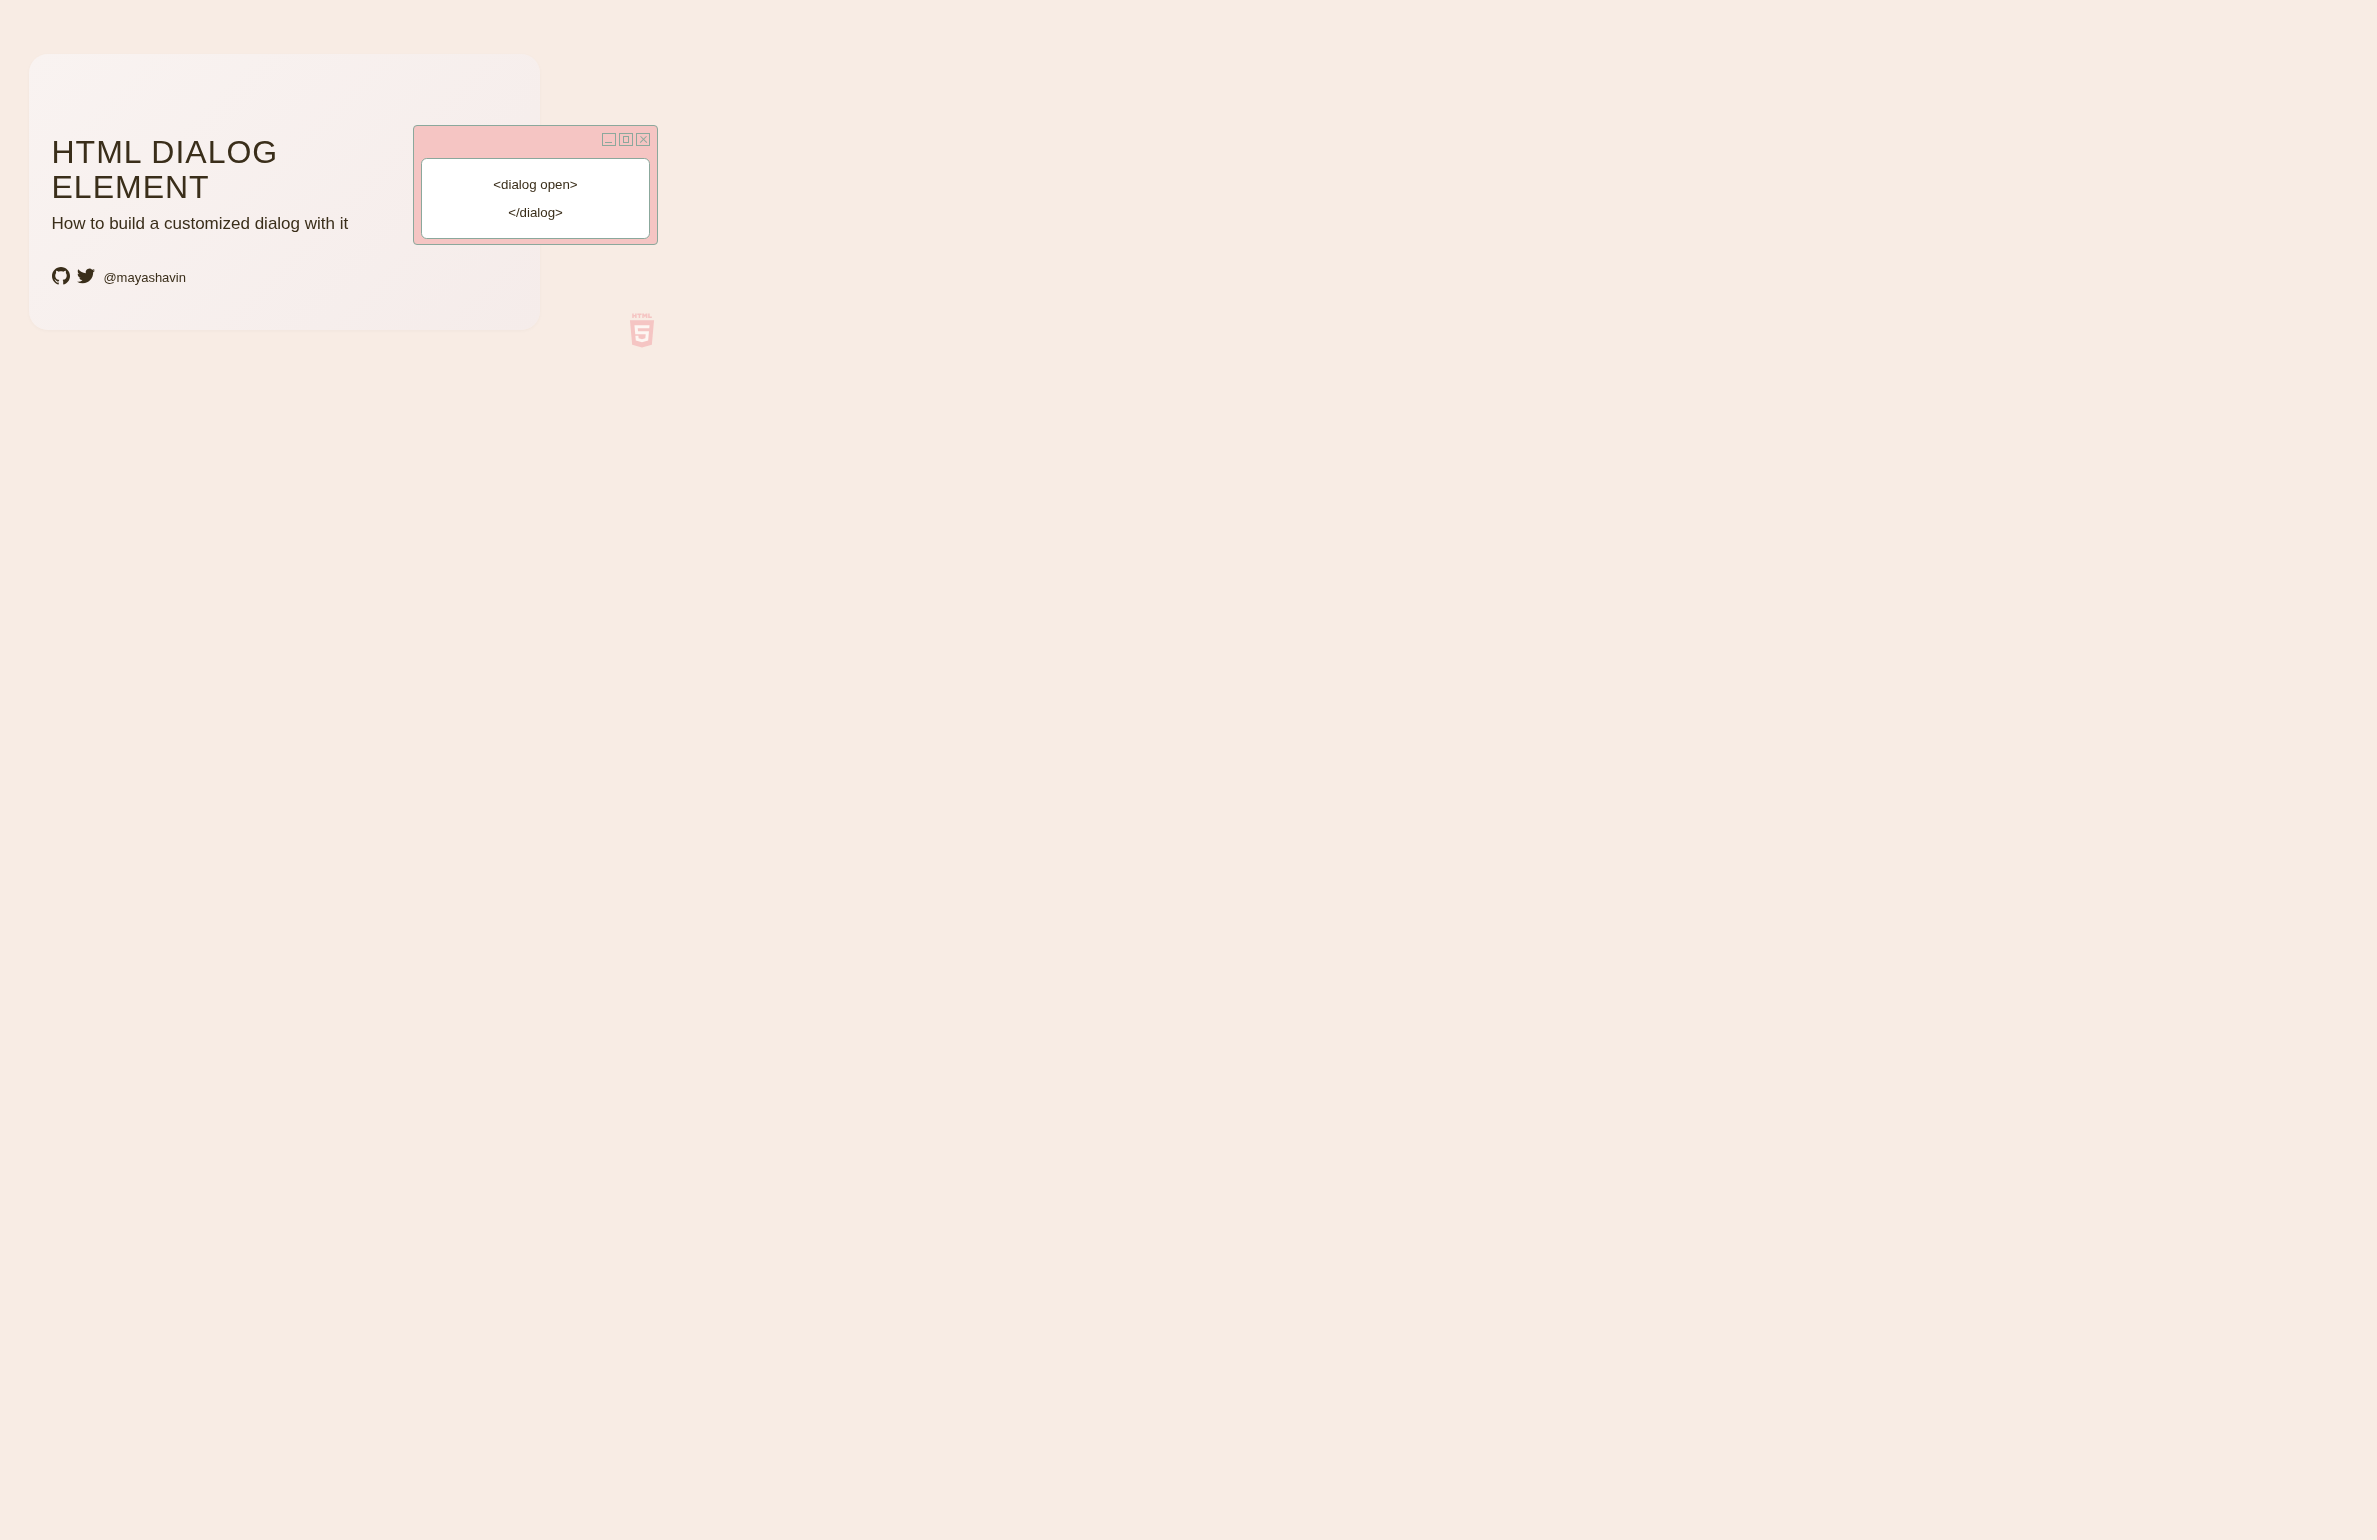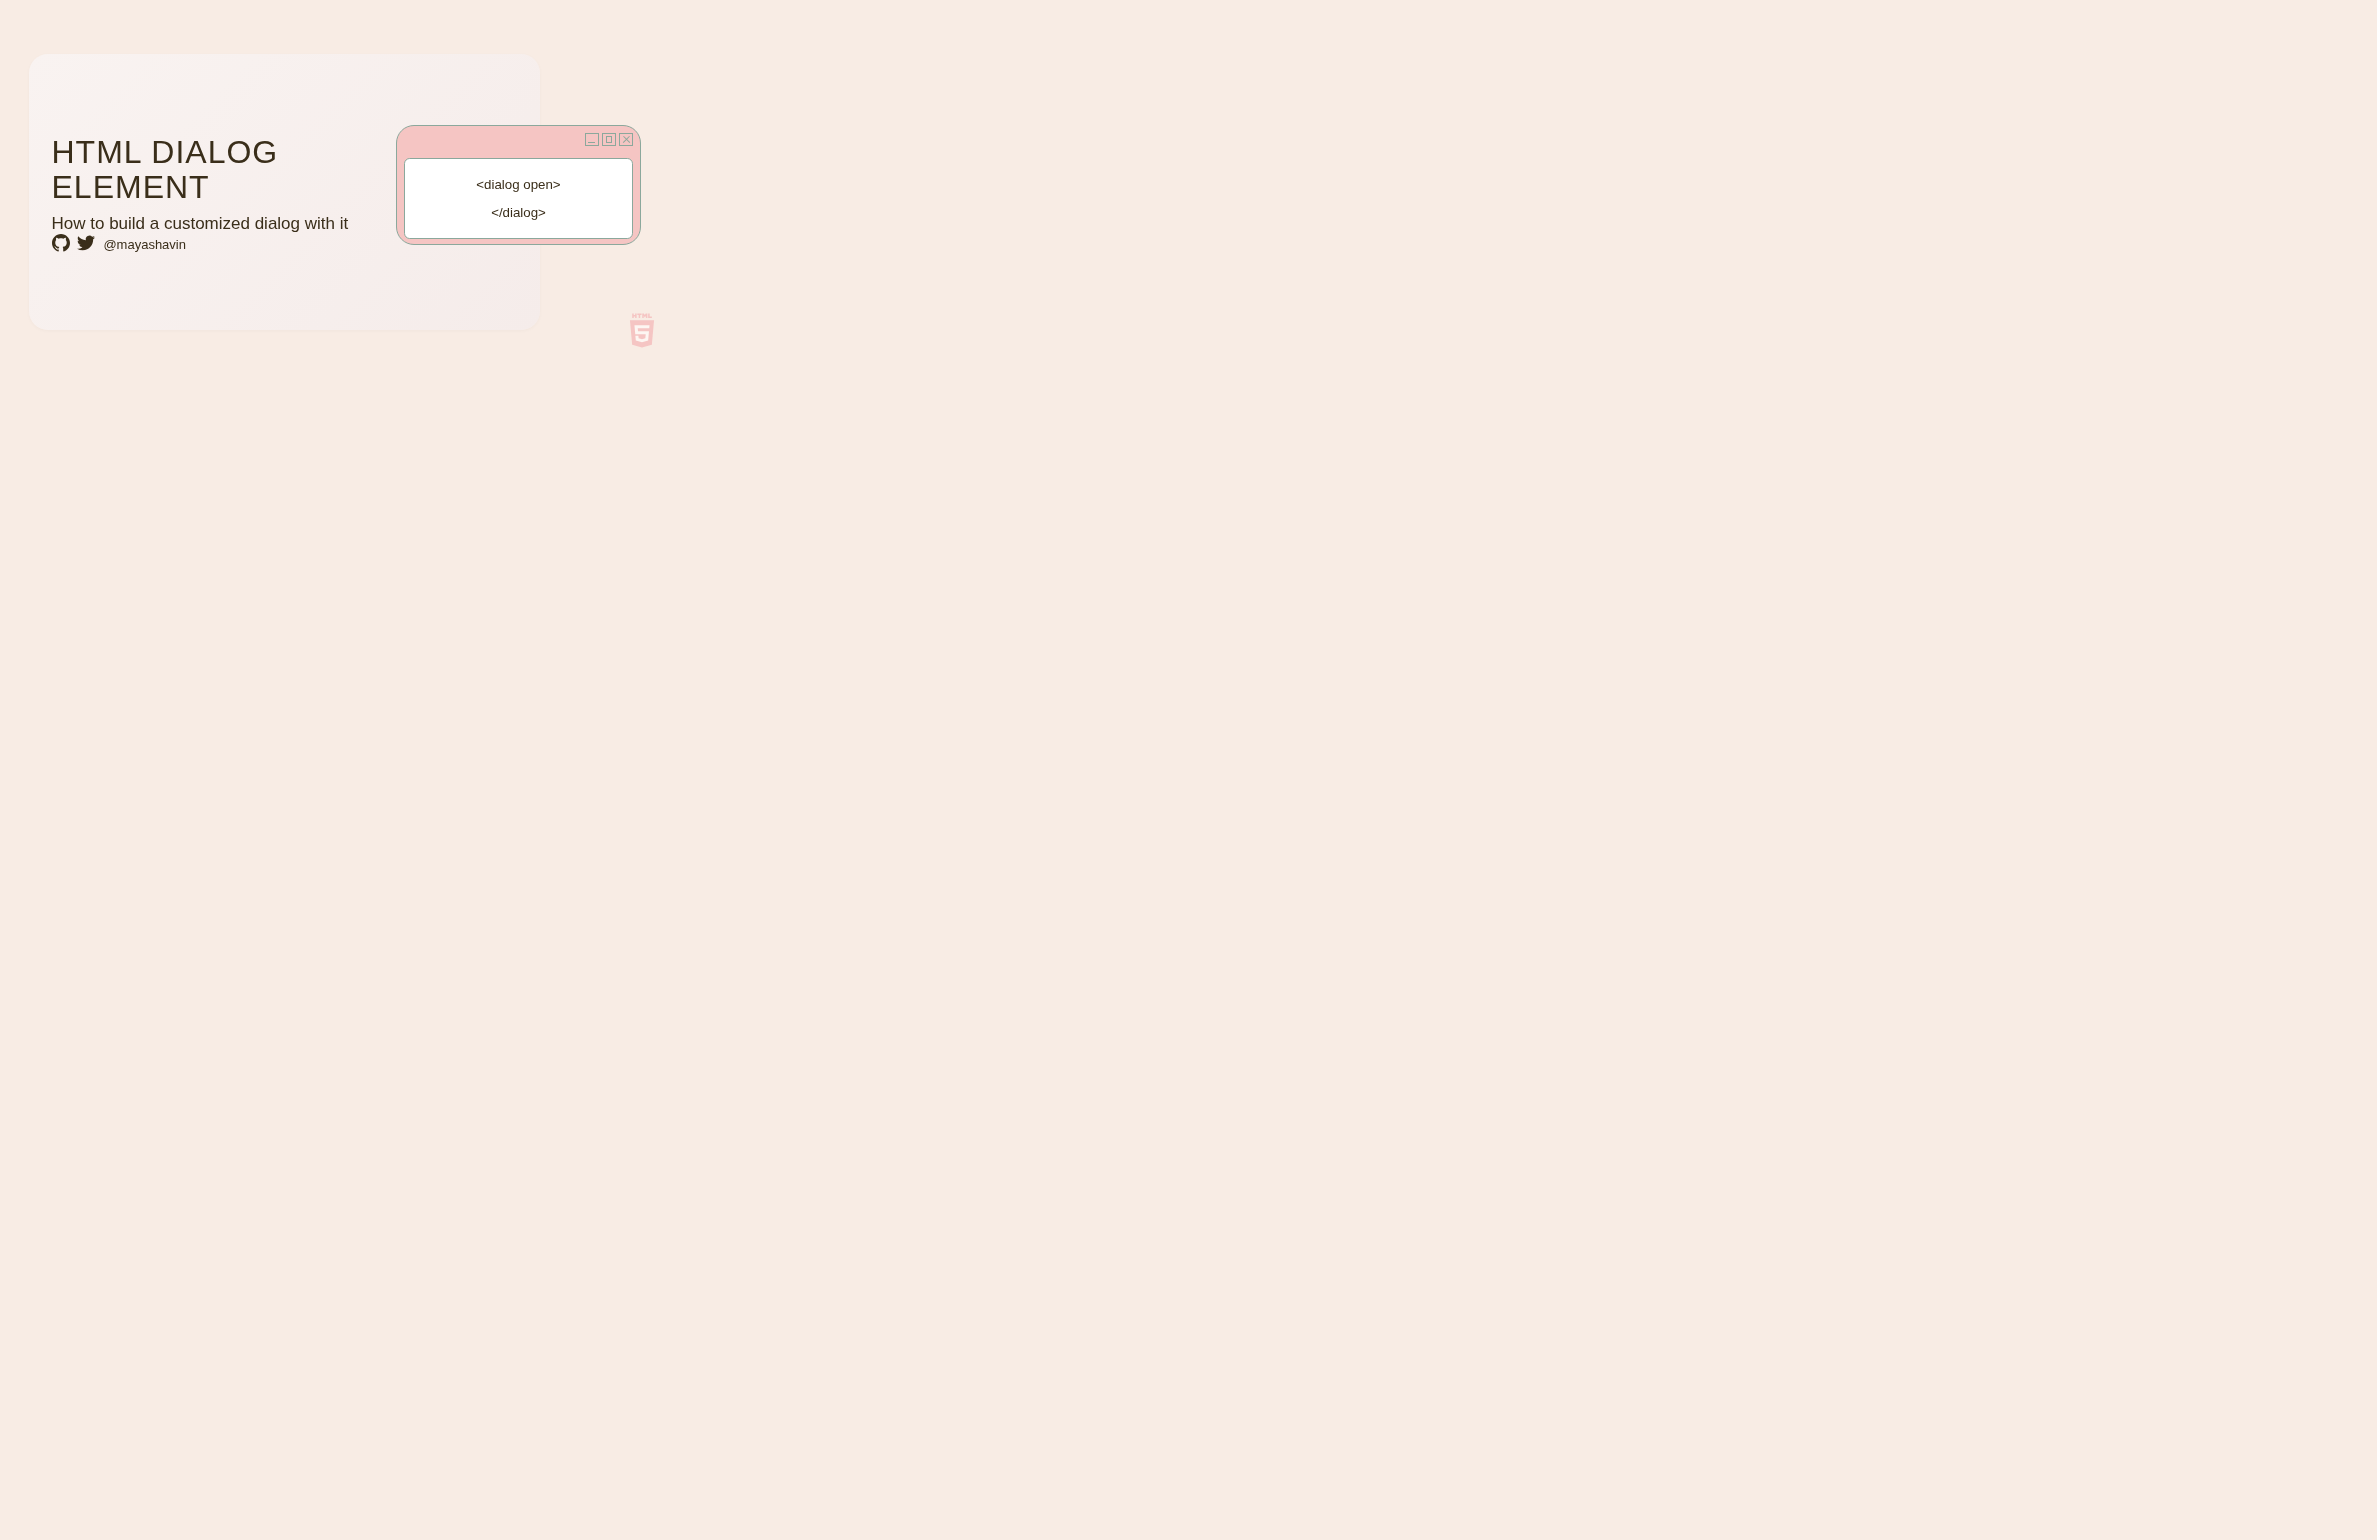--- a/index.html
+++ b/index.html
@@ -44,44 +44,45 @@
       font-weight: 400;
       color: #3a2e1a;
       margin-top: 9.5px;
       font-family: -apple-system, 'Segoe UI', sans-serif;
     }
     
     .social {
       display: flex;
       align-items: center;
       gap: 7px;
+      margin-top: 33px;
       text-align: right;
     }
     
     .social svg {
       width: 18px;
       height: 18px;
       fill: #3a2e1a;
     }
     
     .handle {
       font-size: 13px;
       color: #3a2e1a;
       margin-left: 1.9px;
     }
     
     .dialog-window {
       position: absolute;
-      left: 396px;
+      left: 413px;
       top: 125px;
       width: 245px;
       height: 120px;
       background: #f5c5c3;
       border: 1px solid #8ba89c;
-      border-radius: 18px;
+      border-radius: 4px;
       overflow: hidden;
     }
     
     .dialog-titlebar {
       height: 27px;
       display: flex;
       justify-content: flex-end;
       align-items: center;
       padding-right: 6.7px;
       gap: 2.9px;

